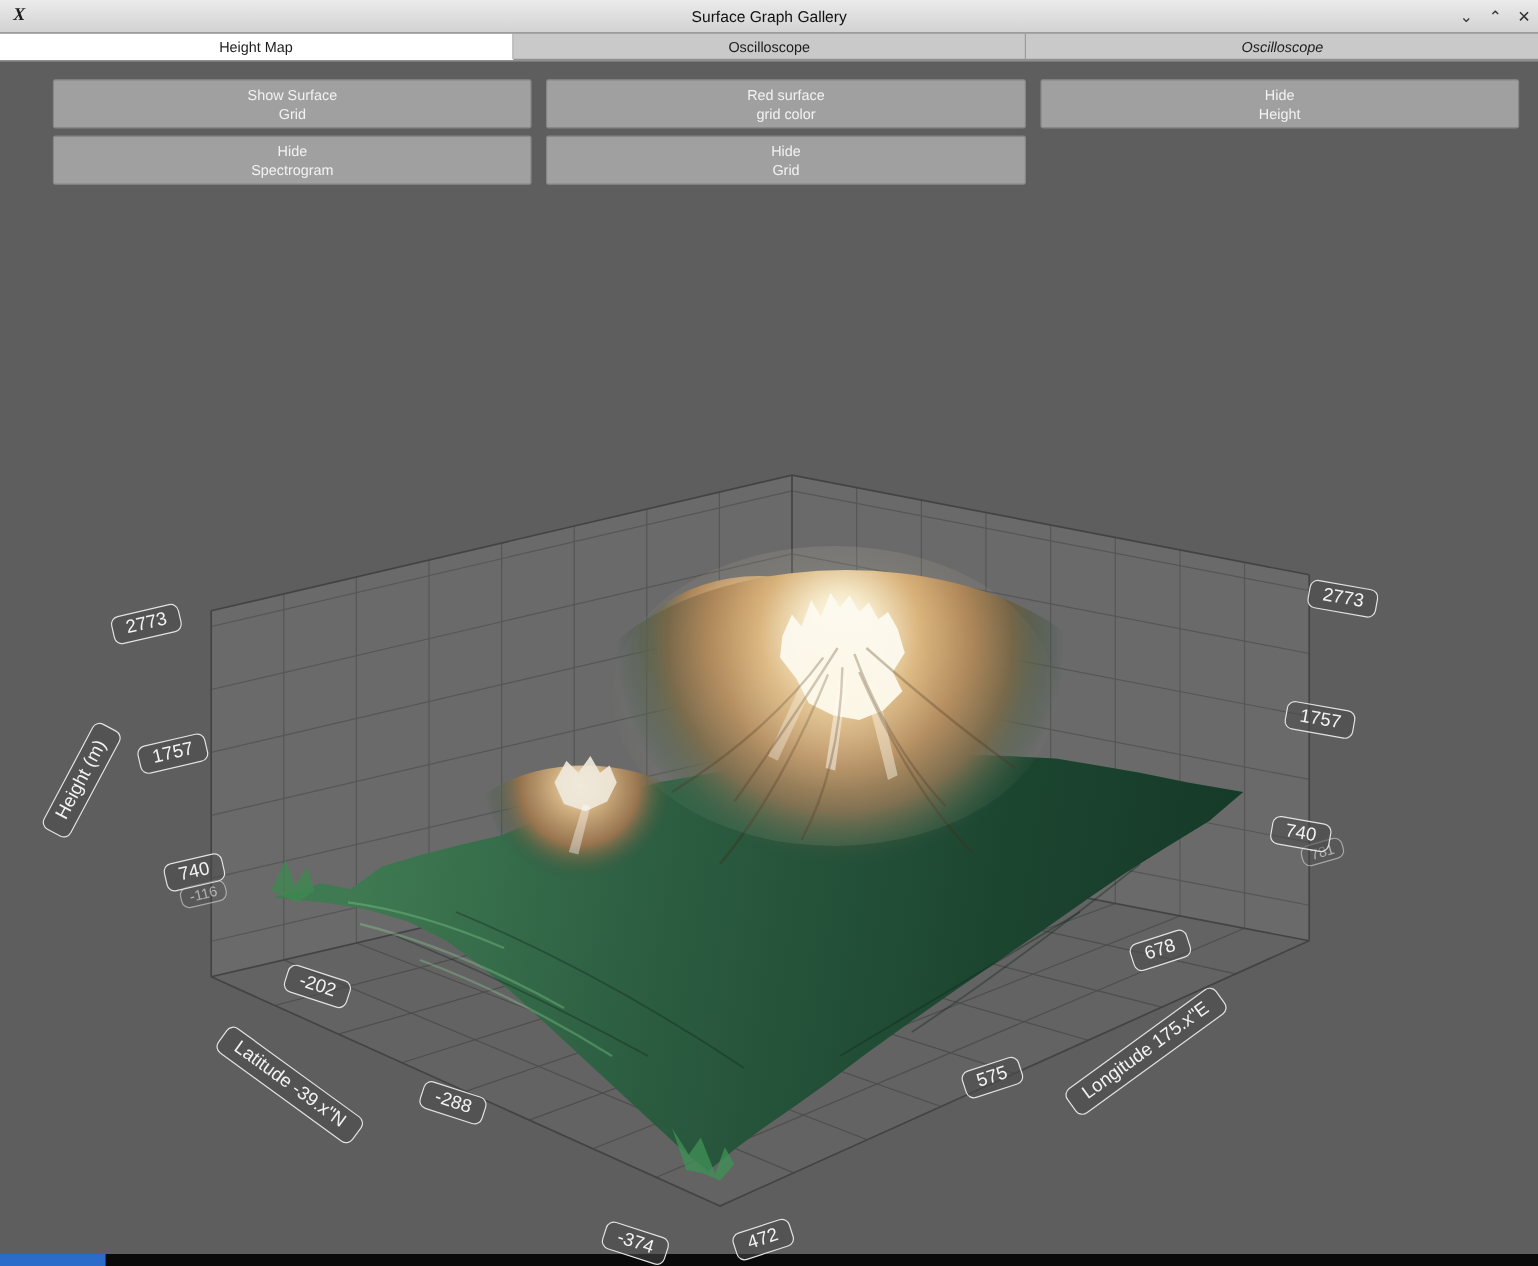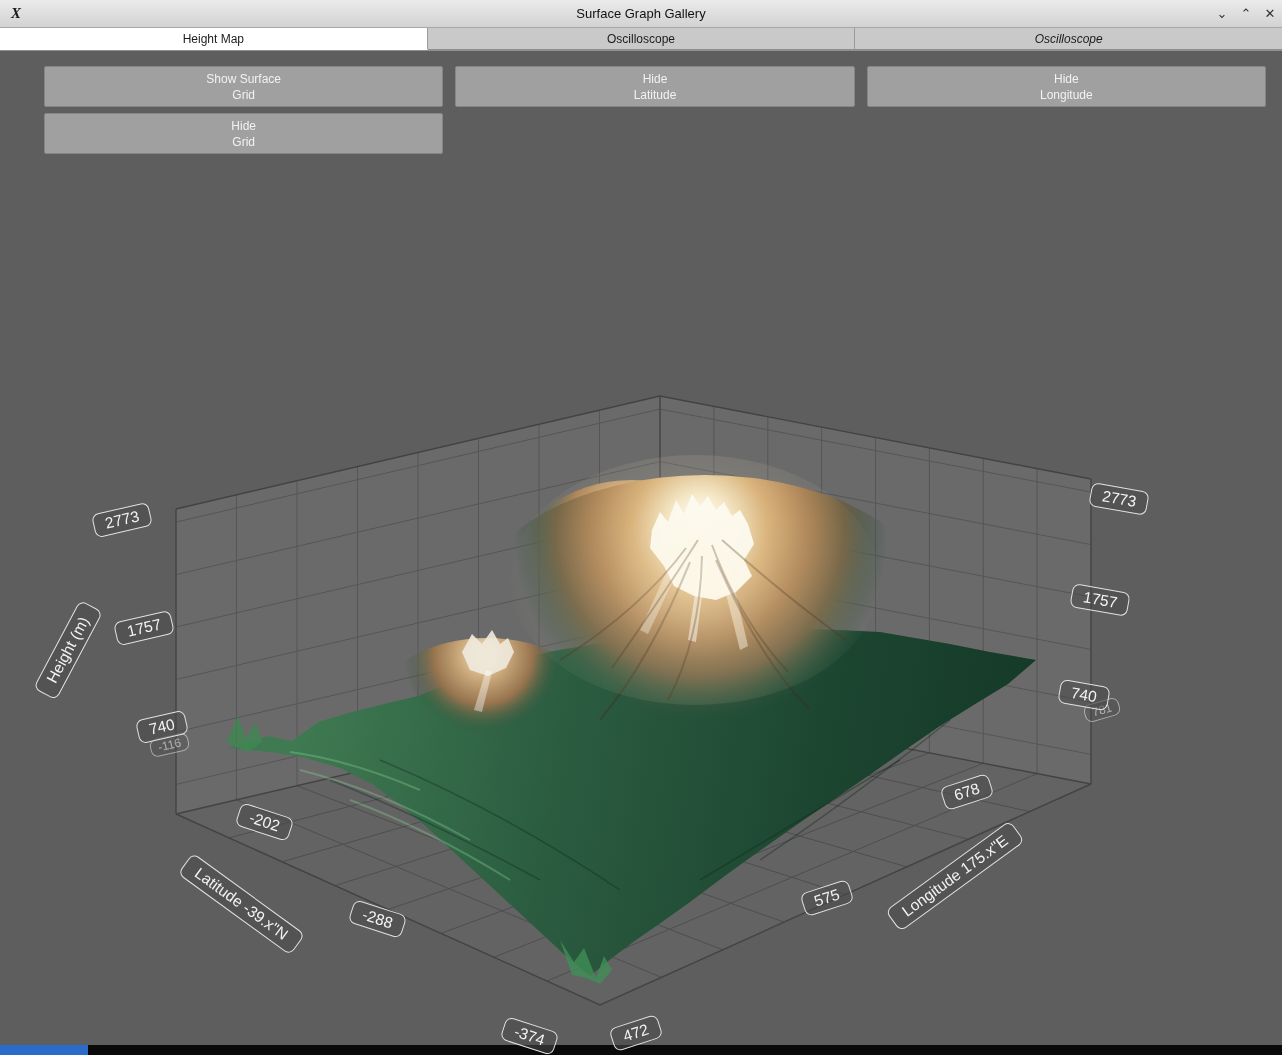--- a/index.html
+++ b/index.html
@@ -70,26 +70,30 @@
       <div class="tab">Oscilloscope</div>
       <div class="tab">Oscilloscope</div>
     </div>
 
     <div class="btn-grid">
       <button class="tool-btn">
         <span>Show Surface</span>
         <span>Grid</span>
       </button>
       <button class="tool-btn">
+        <span>Red surface</span>
+        <span>grid color</span>
+      </button>
+      <button class="tool-btn">
         <span>Hide</span>
-        <span>Latitude</span>
+        <span>Height</span>
       </button>
       <button class="tool-btn">
         <span>Hide</span>
-        <span>Longitude</span>
+        <span>Spectrogram</span>
       </button>
       <button class="tool-btn">
         <span>Hide</span>
         <span>Grid</span>
       </button>
     </div>
 
     <div class="plot">
       <svg width="1282" height="1045" viewBox="0 0 1282 1045">
         <defs>

